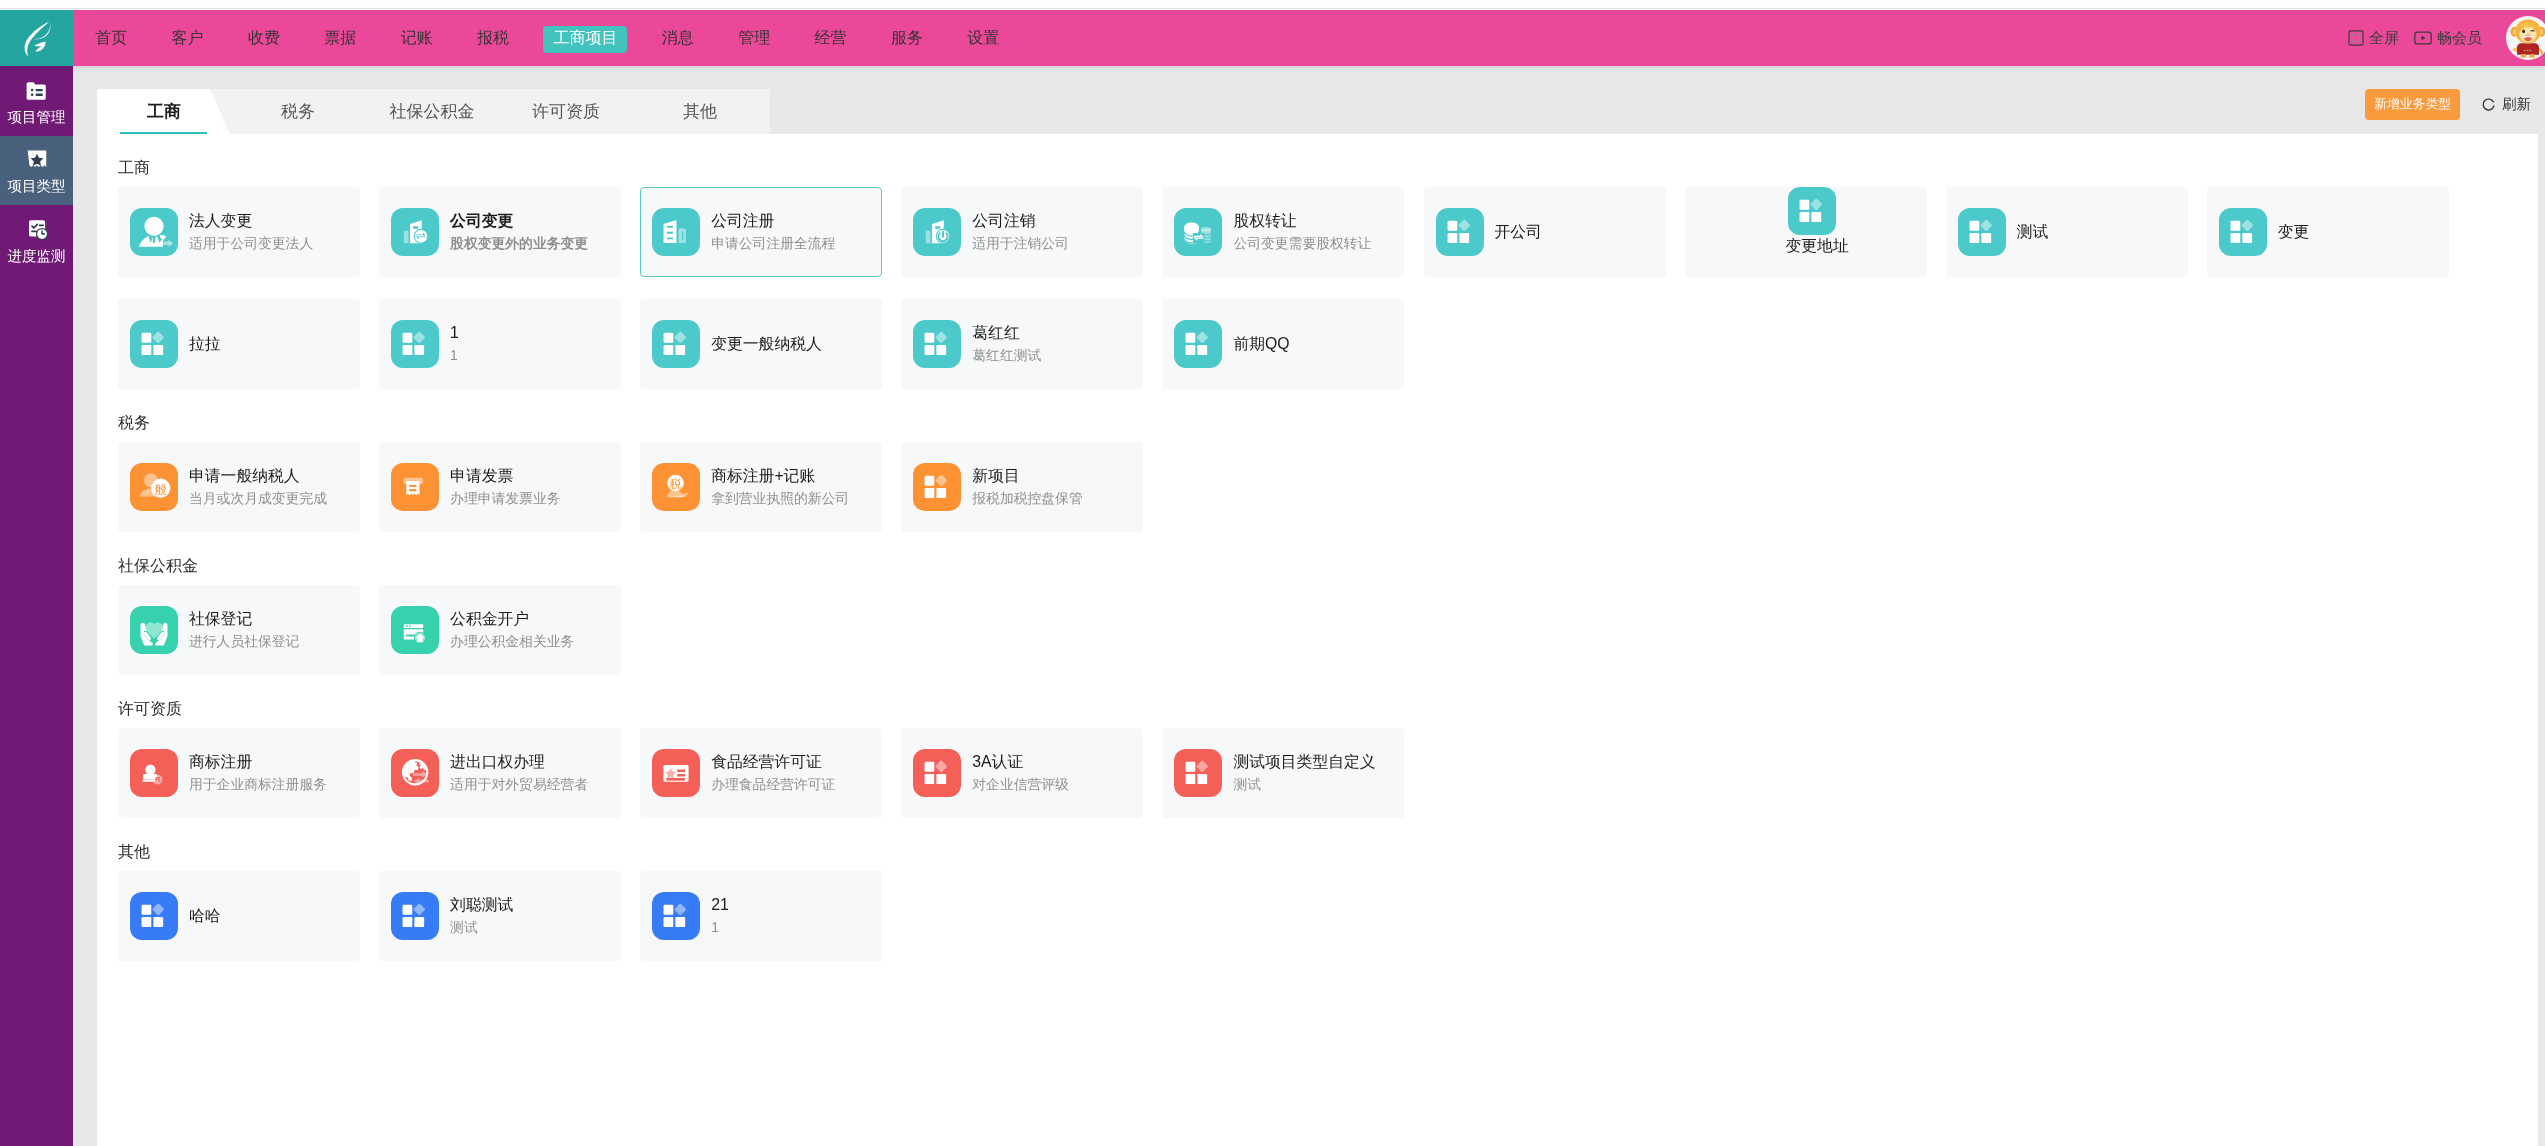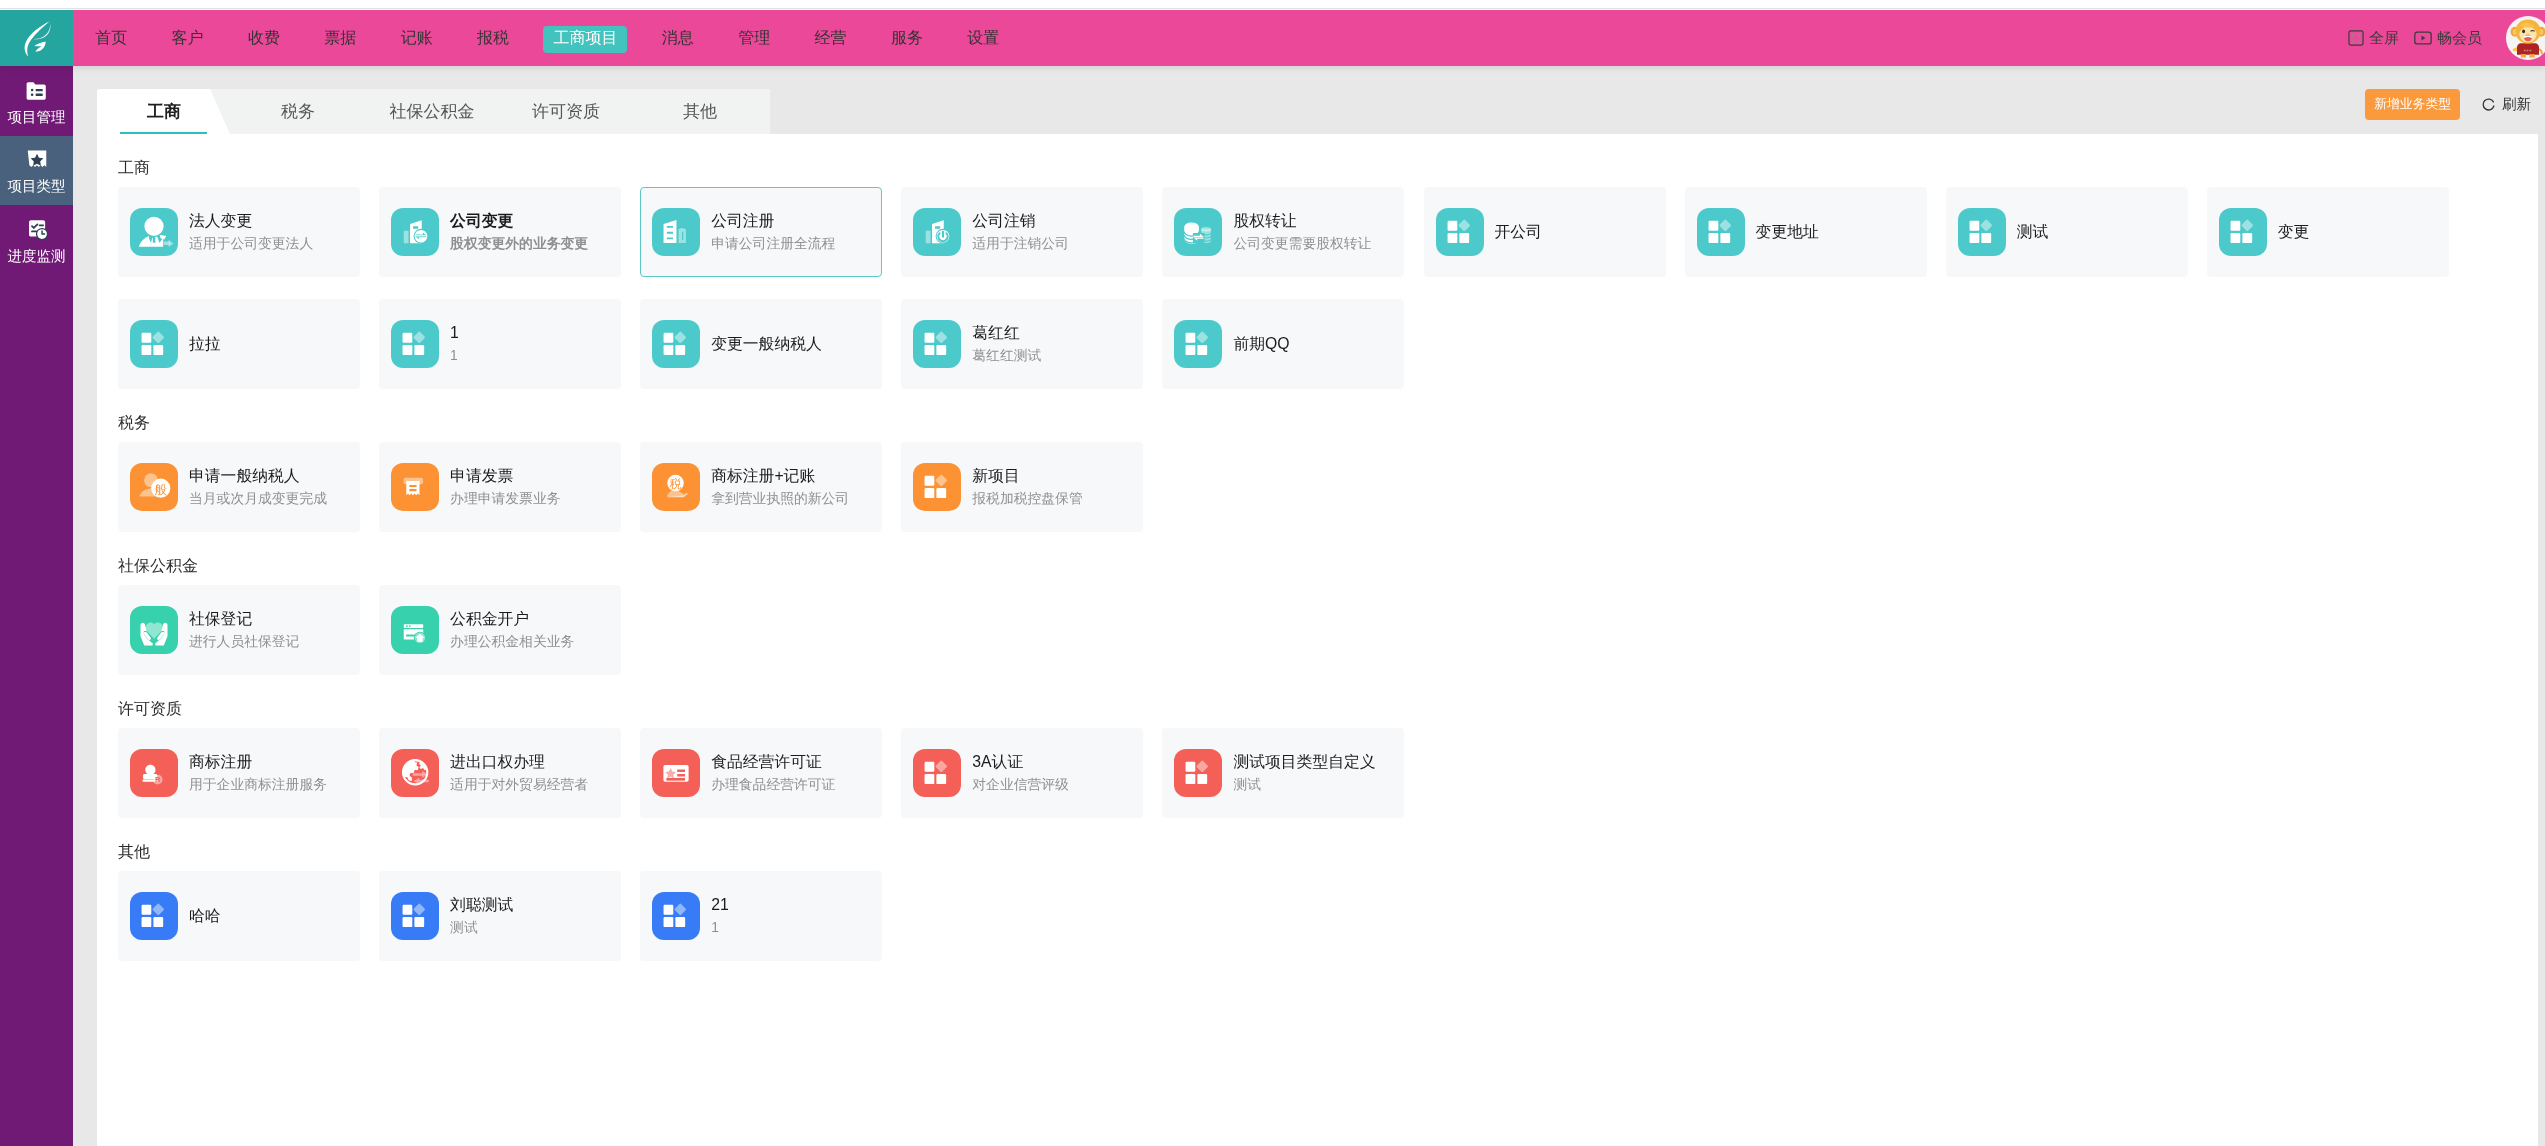--- a/index.html
+++ b/index.html
@@ -271,21 +271,21 @@
               <rect x="7.7" y="8.5" width="6.5" height="6.6" rx="0.8" fill="#fff"></rect>
               <rect x="7.7" y="16.7" width="6.5" height="6.7" rx="0.8" fill="#fff"></rect>
               <rect x="15.6" y="16.7" width="6.5" height="6.7" rx="0.8" fill="#fff"></rect>
               <rect x="15.95" y="8.65" width="5.8" height="5.8" rx="0.8" fill="rgba(255,255,255,.45)" transform="rotate(45 18.85 11.55)"></rect>
             </svg>
           </div>
           <div class="ctext">
             <div class="cname">开公司</div>
           </div>
         </div>
-        <div class="card nodesc" style="left: 1587.6px; top: 53px;">
+        <div class="card nodesc" style="left: 1587.6px; top: 53px; flex-direction: column;">
           <div class="cicon" style="background:#4CCACB">
             <svg class="" width="48" height="48" viewBox="0 0 32 32">
               <rect x="7.7" y="8.5" width="6.5" height="6.6" rx="0.8" fill="#fff"></rect>
               <rect x="7.7" y="16.7" width="6.5" height="6.7" rx="0.8" fill="#fff"></rect>
               <rect x="15.6" y="16.7" width="6.5" height="6.7" rx="0.8" fill="#fff"></rect>
               <rect x="15.95" y="8.65" width="5.8" height="5.8" rx="0.8" fill="rgba(255,255,255,.45)" transform="rotate(45 18.85 11.55)"></rect>
             </svg>
           </div>
           <div class="ctext">
             <div class="cname">变更地址</div>

